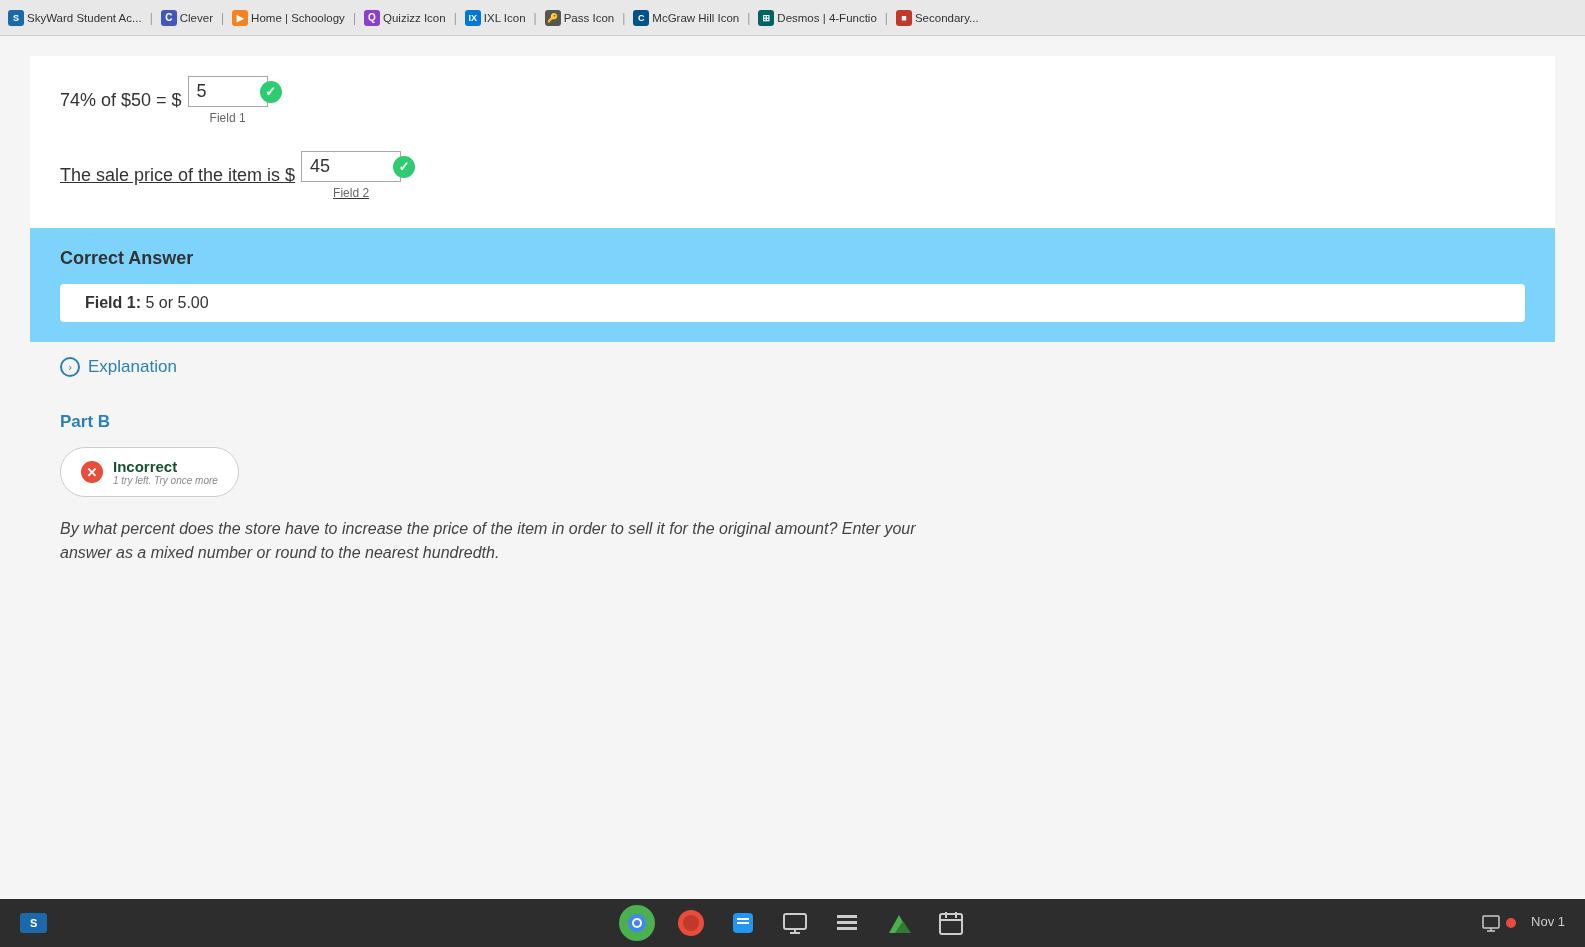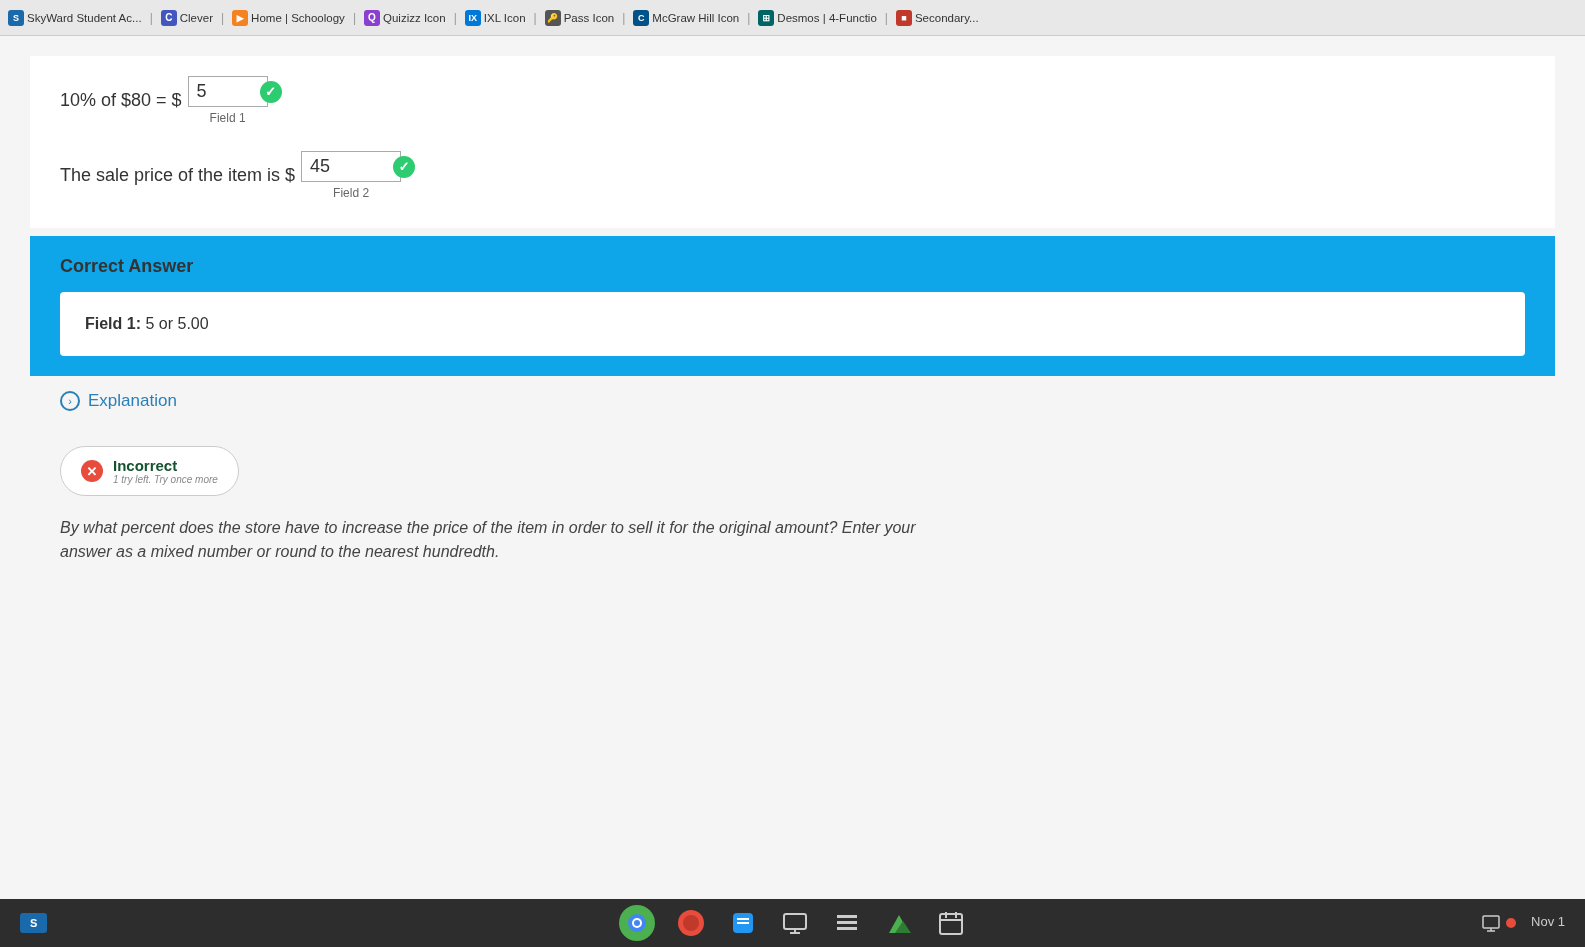--- a/index.html
+++ b/index.html
@@ -114,35 +114,35 @@
     }
 
     .field-column {
       display: flex;
       flex-direction: column;
       align-items: center;
     }
 
     
     .correct-answer-section {
-      background: #0ea5e9;
+      background: #7dd3fc;
       padding: 20px 30px;
-      margin-top: 8px;
+      margin-top: 0;
     }
 
     .correct-answer-title {
       font-size: 18px;
       font-weight: bold;
       color: #333;
       margin-bottom: 15px;
     }
 
     .correct-answer-box {
       background: white;
-      padding: 20px 25px;
+      padding: 7px 25px;
       border-radius: 4px;
     }
 
     .correct-answer-line {
       font-size: 16px;
       color: #333;
       margin-bottom: 8px;
       line-height: 1.5;
     }
     .correct-answer-line:last-child { margin-bottom: 0; }
@@ -337,31 +337,31 @@
     <span class="browser-bar-icon secondary-icon">■</span>
     <span>Secondary...</span>
   </span>
 </div>
 
 <div class="main-content">
 
   <div class="question-section">
 
     <div class="field-row">
-      <span style="margin-right:6px;">10% of $80 = $</span>
+      <span style="margin-right:6px;">74% of $50 = $</span>
       <div class="field-column">
         <div class="field-input-wrapper">
           <input class="field-input" type="text" value="5" style="">
           <span class="check-badge">✓</span>
         </div>
         <div class="field-label">Field 1</div>
       </div>
     </div>
 
-    <div class="field-row" style="margin-top:26px;">
+    <div class="field-row" style="margin-top:26px;text-decoration:underline;">
       <span style="margin-right:6px;">The sale price of the item is $</span>
       <div class="field-column">
         <div class="field-input-wrapper">
           <input class="field-input" type="text" value="45" style="width: 100px;">
           <span class="check-badge">✓</span>
         </div>
         <div class="field-label">Field 2</div>
       </div>
     </div>
   </div>
@@ -375,20 +375,21 @@
       </div>
     </div>
   </div>
 
   <div class="explanation-row">
     <div class="explanation-chevron">›</div>
     <span class="explanation-text">Explanation</span>
   </div>
 
   <div class="part-b-section">
+    <div class="part-label">Part B</div>
 
     <div class="incorrect-badge">
       <div class="x-icon">✕</div>
       <div>
         <div class="incorrect-text incorrect-title">Incorrect</div>
         <div class="incorrect-text try-again-text">1 try left. Try once more</div>
       </div>
     </div>
 
     <div class="question-text">By what percent does the store have to increase the price of the item in order to sell it for the original amount? Enter your answer as a mixed number or round to the nearest hundredth.</div>

